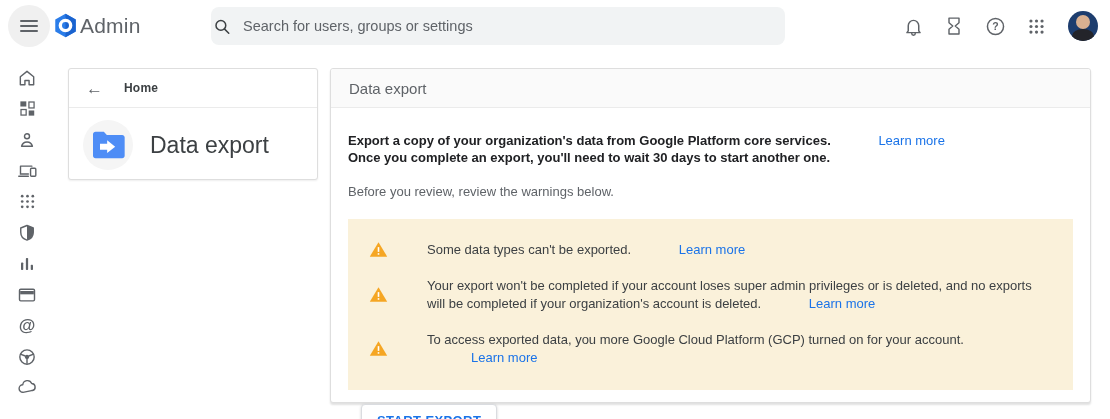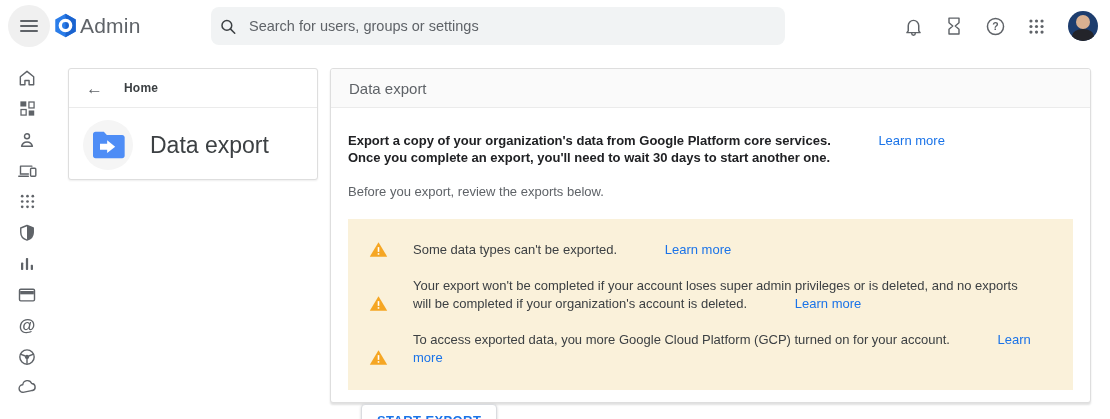--- a/index.html
+++ b/index.html
@@ -8,21 +8,21 @@
 
   
   .topbar { position:absolute; top:0; left:0; width:1110px; height:52px; background:#fff; }
   .menu-btn { position:absolute; left:8px; top:5px; width:42px; height:42px; border-radius:50%;
     background:#f0f0f0; display:flex; align-items:center; justify-content:center; cursor:pointer; }
   .menu-bars { width:18px; }
   .menu-bars div { height:2px; background:#5f6368; margin:3px 0; border-radius:1px; }
   .logo-wrap { position:absolute; left:52px; top:12px; display:flex; align-items:center; gap:1px; }
   .app-title { font-size:21px; color:#5f6368; letter-spacing:.2px; }
   .searchbar { position:absolute; left:211px; top:7px; width:574px; height:38px; background:#f1f3f4;
-    border-radius:8px; display:flex; align-items:center; padding:0 8px; }
+    border-radius:8px; display:flex; align-items:center; padding:0 2px; }
   .searchbar input { border:none; outline:none; background:transparent; font-size:14.5px;
     color:#3c4043; width:100%; margin-left:12px; font-family:"Liberation Sans",sans-serif; }
   .searchbar input::placeholder { color:#5f6368; opacity:1; }
   .top-icons { position:absolute; right:12px; top:0; height:52px; display:flex; align-items:center; gap:15px; }
   .tool-icon { width:26px; height:26px; display:flex; align-items:center; justify-content:center; cursor:pointer; }
   .avatar { width:30px; height:30px; border-radius:50%; background:#1d3d6e; overflow:hidden;
     position:relative; cursor:pointer; margin-left:4px; }
   .avatar .head { position:absolute; left:8px; top:4px; width:14px; height:14px; border-radius:50%; background:#d9b091; }
   .avatar .body { position:absolute; left:4px; top:18px; width:22px; height:14px; border-radius:50% 50% 0 0; background:#23242a; }
 
@@ -47,21 +47,21 @@
   .main-card { position:absolute; left:330px; top:68px; width:761px; height:335px; background:#fff;
     border:1px solid #dedede; border-radius:3px; box-shadow:0 2px 2px rgba(0,0,0,.12); }
   .main-head { height:39px; background:#fafafa; border-bottom:1px solid #ebebeb; display:flex;
     align-items:center; padding:0 18px; border-radius:3px 3px 0 0; }
   .main-head-title { font-size:15px; color:#5f6368; }
   .main-body { padding:24px 17px 0 17px; }
   .intro { font-size:13px; font-weight:bold; color:#202124; line-height:17px; }
   .link { color:#1a73e8; font-weight:normal; text-decoration:none; cursor:pointer;padding-left:40px; }
   .review { font-size:13px; color:#5f6368; margin-top:18px; }
   .warnbox { margin-top:20px; width:725px; background:#faf1da; padding:13px 0 14px 0; }
-  .warnrow { display:flex; align-items:flex-end; padding:9px 40px 9px 21px; gap:25px; }
+  .warnrow { display:flex; align-items:center; padding:9px 40px 9px 21px; gap:39px; }
   .warn-ic { flex:0 0 auto; margin-top:-1px; }
   .warn-text { font-size:13px; color:#3c4043; line-height:18px; }
   .start-btn { margin-top:14px; margin-left:13px; display:inline-block; background:#fff;
     border:1px solid #dadce0; border-radius:4px; padding:8px 15px; font-size:13px; font-weight:bold;
     letter-spacing:.4px; color:#1a73e8; box-shadow:0 1px 3px rgba(0,0,0,.18); cursor:pointer;
     font-family:"Liberation Sans",sans-serif; }
 </style>
 </head>
 <body>
 
@@ -224,21 +224,21 @@
 <div class="main-card">
   <div class="main-head">
     <span class="main-head-title">Data export</span>
   </div>
   <div class="main-body">
     <div class="intro">
       <span>Export a copy of your organization's data from Google Platform core services.</span>
       <a class="link" style="margin-left: 4px;">Learn more</a><br>
       <span>Once you complete an export, you'll need to wait 30 days to start another one.</span>
     </div>
-    <div class="review">Before you export, review the exports below.</div>
+    <div class="review">Before you review, review the warnings below.</div>
 
     <div class="warnbox">
       <div class="warnrow">
         <svg class="warn-ic" width="19" height="19" viewBox="0 0 24 24">
           <path d="M12 2.8 23 21H1z" fill="#f5a623"></path>
           <rect x="11" y="9" width="2" height="6" fill="#fff"></rect>
             <rect x="11" y="16.6" width="2" height="2" fill="#fff"></rect>
         </svg>
         <span class="warn-text">
           <span>Some data types can't be exported.</span>

